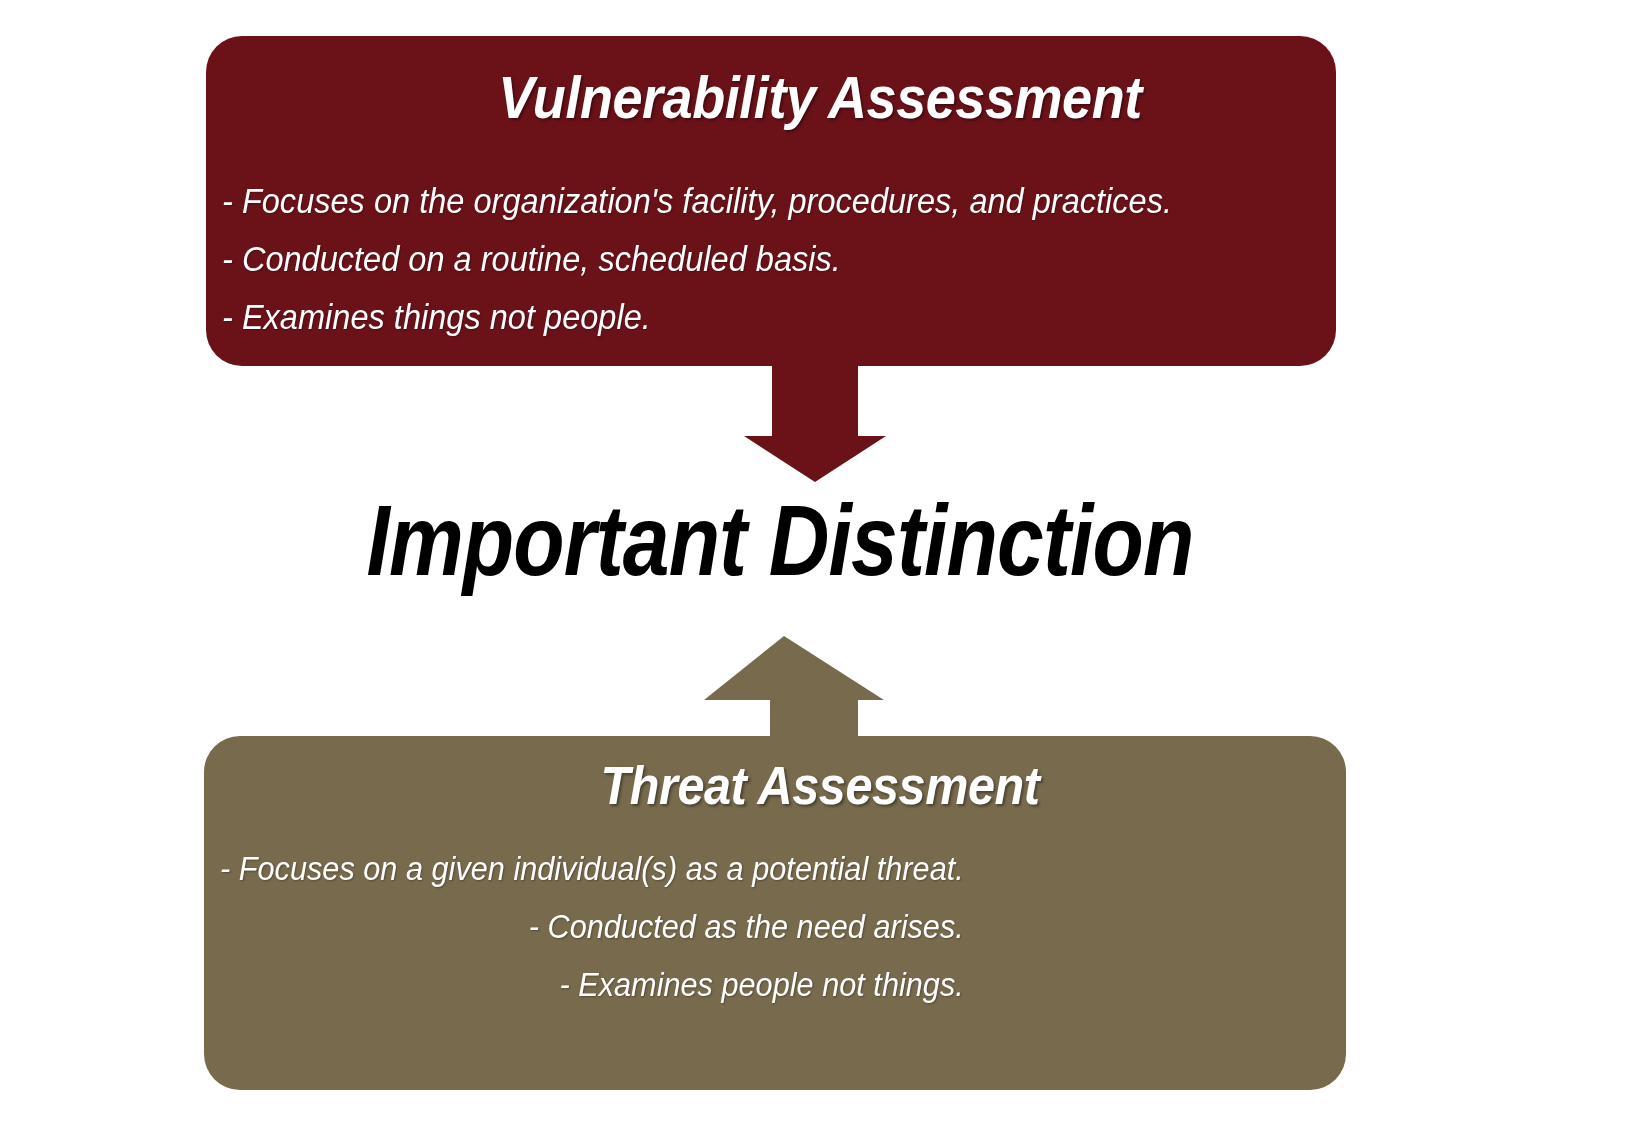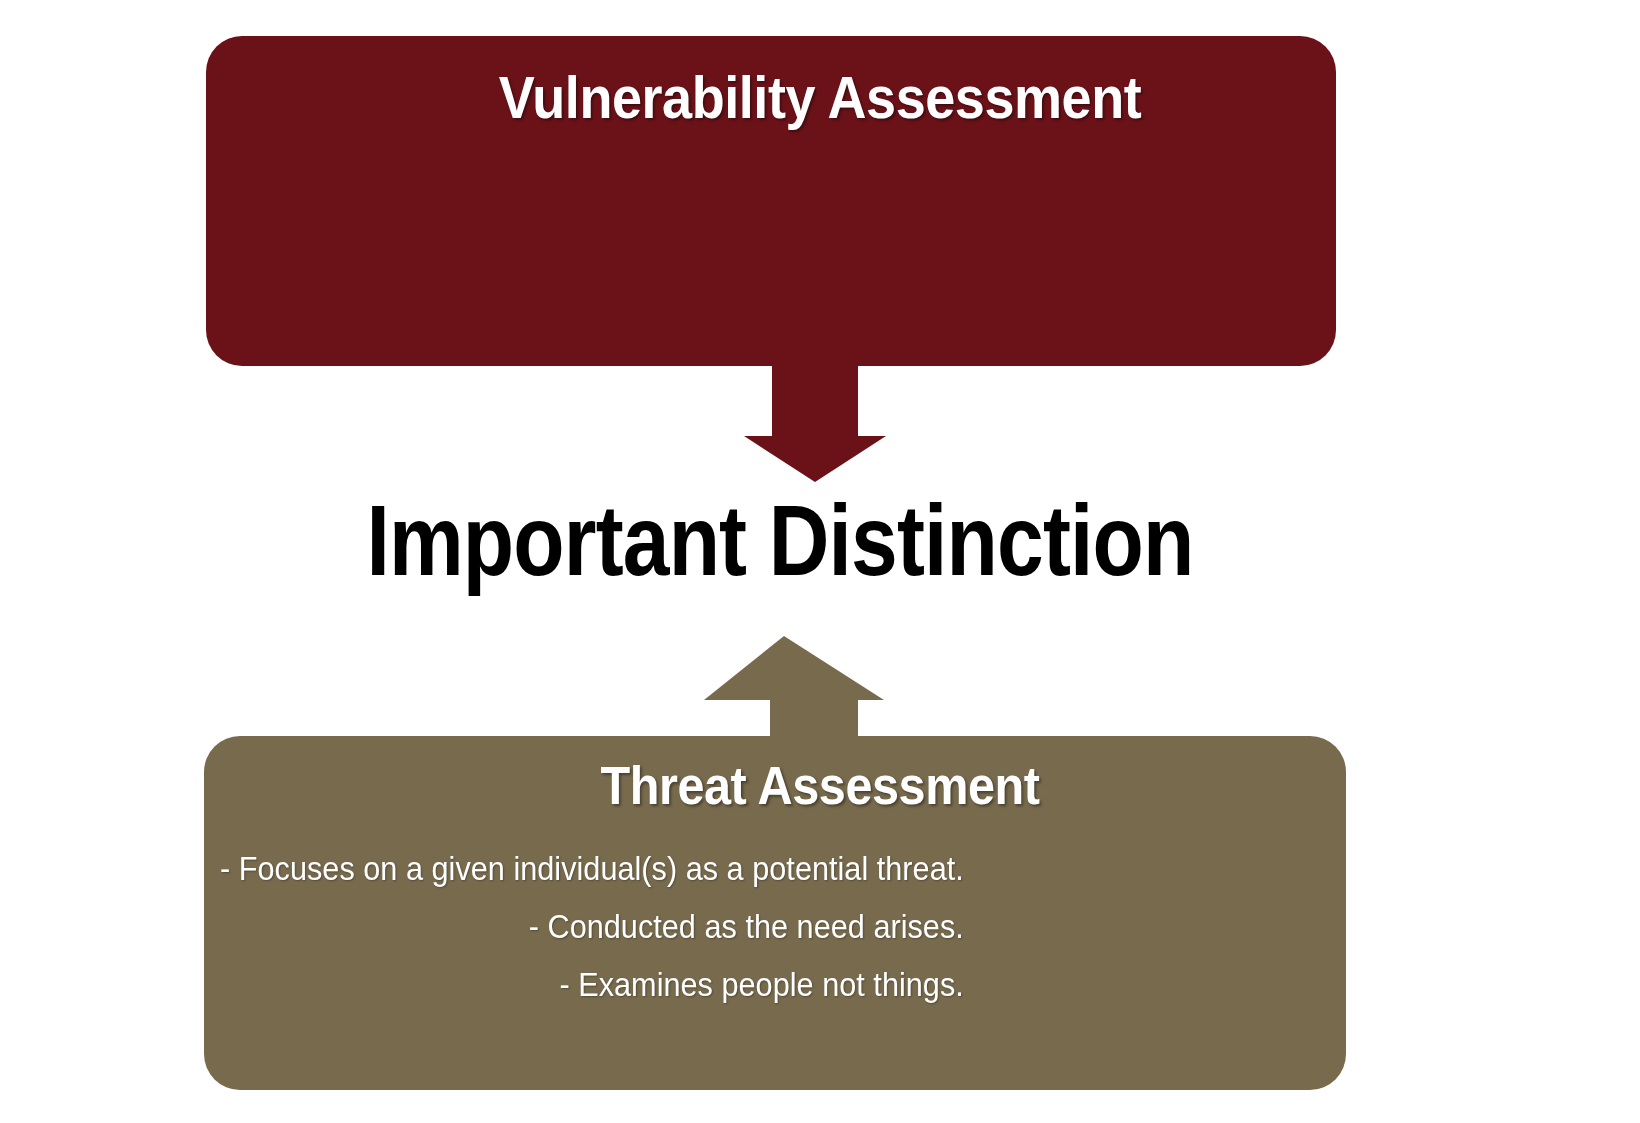--- a/index.html
+++ b/index.html
@@ -12,20 +12,21 @@
     height: 1123px;
     overflow: hidden;
     font-family: "Liberation Sans", sans-serif;
   }
 
   #canvas {
     position: relative;
     width: 1640px;
     height: 1123px;
     background: #ffffff;
+    font-style: italic;
   }
 
   
   .panel {
     position: absolute;
     box-sizing: border-box;
     border-radius: 36px;
     overflow: hidden;
   }
 
@@ -152,20 +153,25 @@
 </style>
 </head>
 <body>
 
 <div id="canvas">
 
   <div class="panel" id="vuln-panel"></div>
 
   <div class="panel-title" id="vuln-title" style="z-index:5;">Vulnerability Assessment</div>
 
+  <ul class="bullets" id="vuln-bullets" style="z-index:5;">
+    <li>- Focuses on the organization's facility, procedures, and practices.</li>
+    <li>- Conducted on a routine, scheduled basis.</li>
+    <li>- Examines things not people.</li>
+  </ul>
 
   <div class="arrow-svg" id="down-arrow-wrap">
     <svg width="170" height="132" viewBox="0 0 170 132" xmlns="http://www.w3.org/2000/svg">
       <polygon points="42,0 128,0 128,84 156,84 85,130 14,84 42,84" fill="#6B1219"></polygon>
     </svg>
   </div>
 
   <div id="center-heading">Important Distinction</div>
 
   <div class="arrow-svg" id="up-arrow-wrap">

